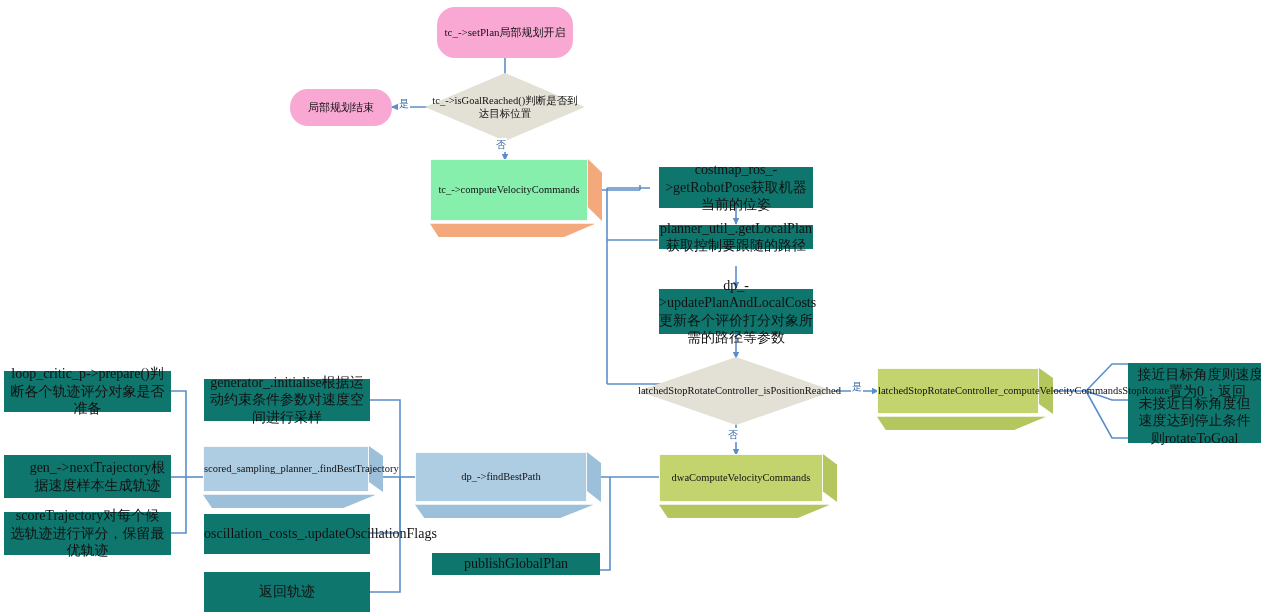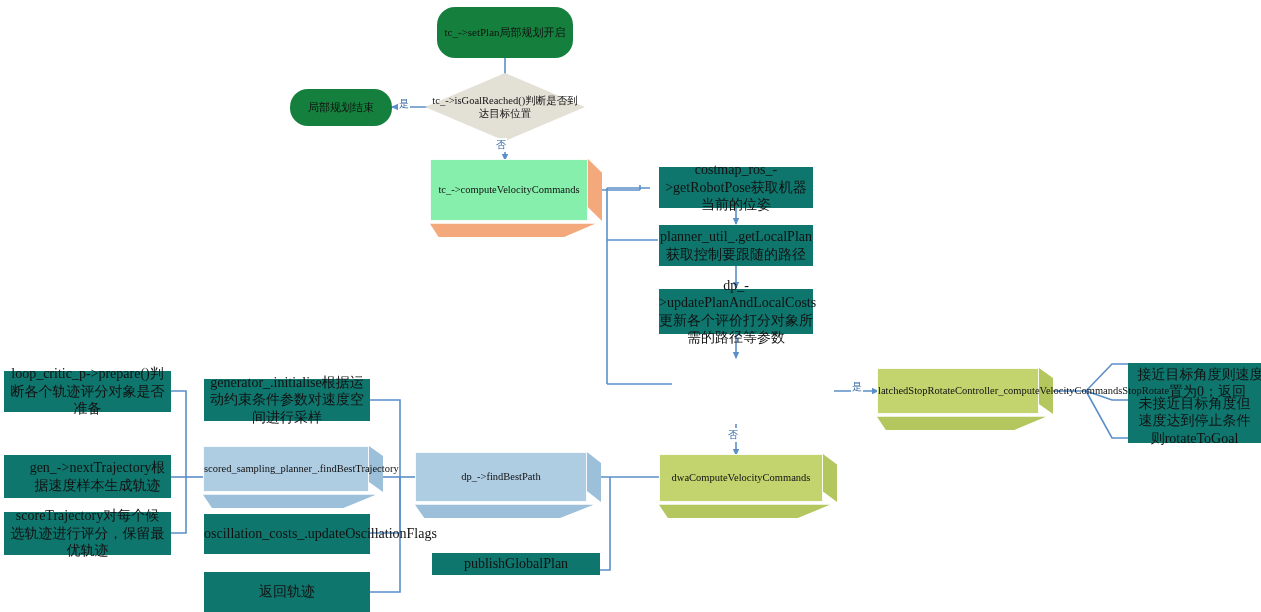--- a/index.html
+++ b/index.html
@@ -9,21 +9,21 @@
   svg.wires{position:absolute;left:0;top:0;width:1261px;height:612px;pointer-events:none;}
 
   .node{position:absolute;box-sizing:border-box;display:flex;align-items:center;
         justify-content:center;text-align:center;line-height:1.25;}
   .node .lbl{display:block;width:100%;padding:0 5px;}
 
   
   .beige{background:#0f766e;border:0;font-size:14px;color:#111;}
 
   
-  .rounded{background:#15803d;border-radius:18px;font-size:11px;}
+  .rounded{background:#f9a8d4;border-radius:18px;font-size:11px;}
 
   
   .diamond{background:transparent;font-size:10.5px;}
   .diamond .dshape{position:absolute;left:0;top:0;width:100%;height:100%;
         background:#e3e0d6;clip-path:polygon(50% 0,100% 50%,50% 100%,0 50%);z-index:0;}
   .diamond .lbl{position:relative;z-index:1;}
 
   
   .cube{font-size:10.5px;}
   .cube .face{position:absolute;left:0;top:0;right:14px;bottom:16px;
@@ -129,28 +129,32 @@
     <span class="bottom"></span>
     <span class="face">
       <span class="lbl">tc_-&gt;computeVelocityCommands</span>
     </span>
   </div>
 
   <div class="node beige" style="left:659px;top:167px;width:154px;height:41px;">
     <span class="lbl">costmap_ros_-&gt;getRobotPose获取机器当前的位姿</span>
   </div>
 
-  <div class="node beige" style="left:659px;top:225px;width:154px;height:41px;">
+  <div class="node beige" style="left:659px;top:225px;width:154px;height:24px;">
     <span class="lbl">planner_util_.getLocalPlan获取控制要跟随的路径</span>
   </div>
 
   <div class="node beige" style="left:659px;top:289px;width:154px;height:45px;">
     <span class="lbl">dp_-&gt;updatePlanAndLocalCosts更新各个评价打分对象所需的路径等参数</span>
   </div>
 
+  <div class="node diamond" style="left:638px;top:357px;width:196px;height:68px;">
+    <span class="dshape"></span>
+    <span class="lbl">latchedStopRotateController_isPositionReached</span>
+  </div>
 
   <span class="edge-label" style="left:851px;top:380px;">是</span>
   <span class="edge-label" style="left:727px;top:428px;">否</span>
 
   <div class="node cube green" style="left:877px;top:368px;width:176px;height:62px;">
     <span class="side"></span>
     <span class="bottom"></span>
     <span class="face">
       <span class="lbl">latchedStopRotateController_computeVelocityCommandsStopRotate</span>
     </span>

